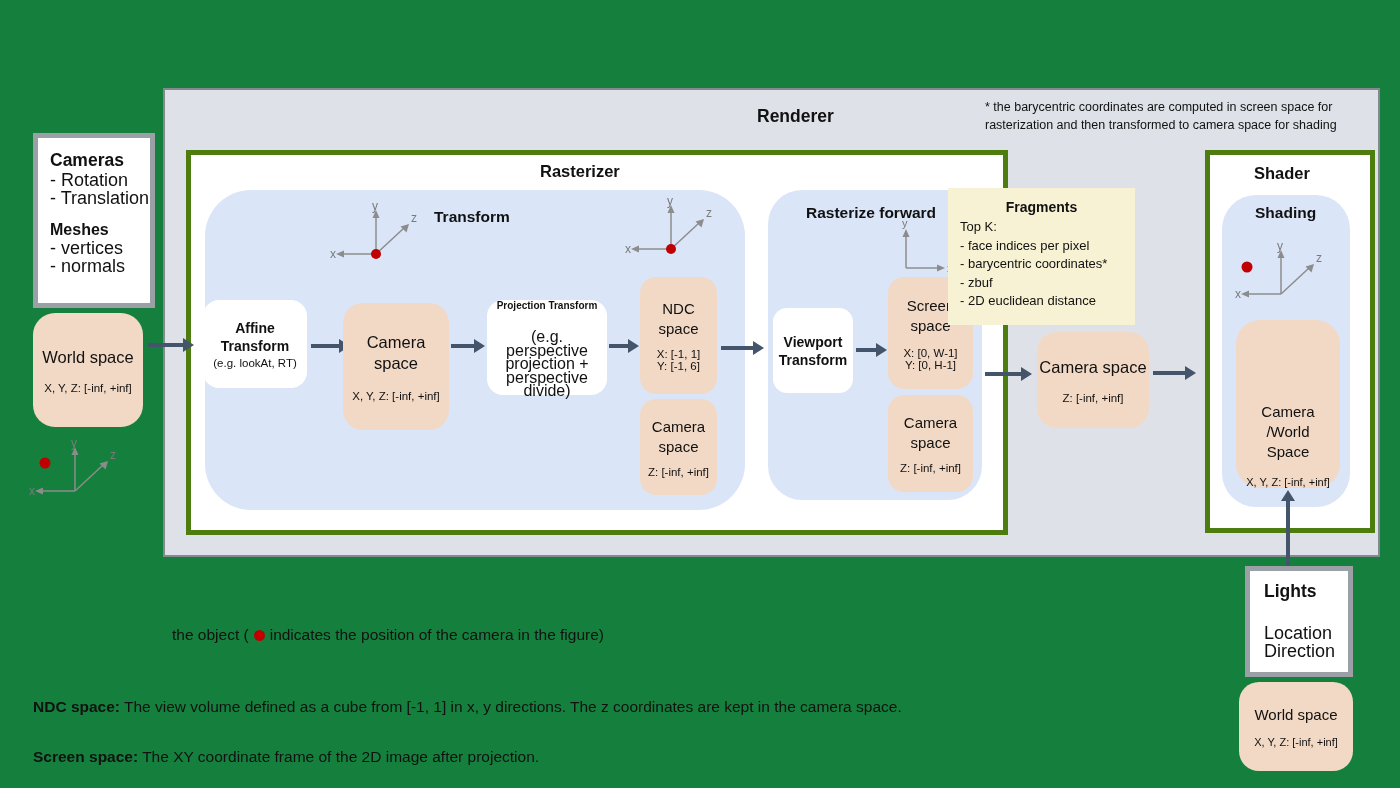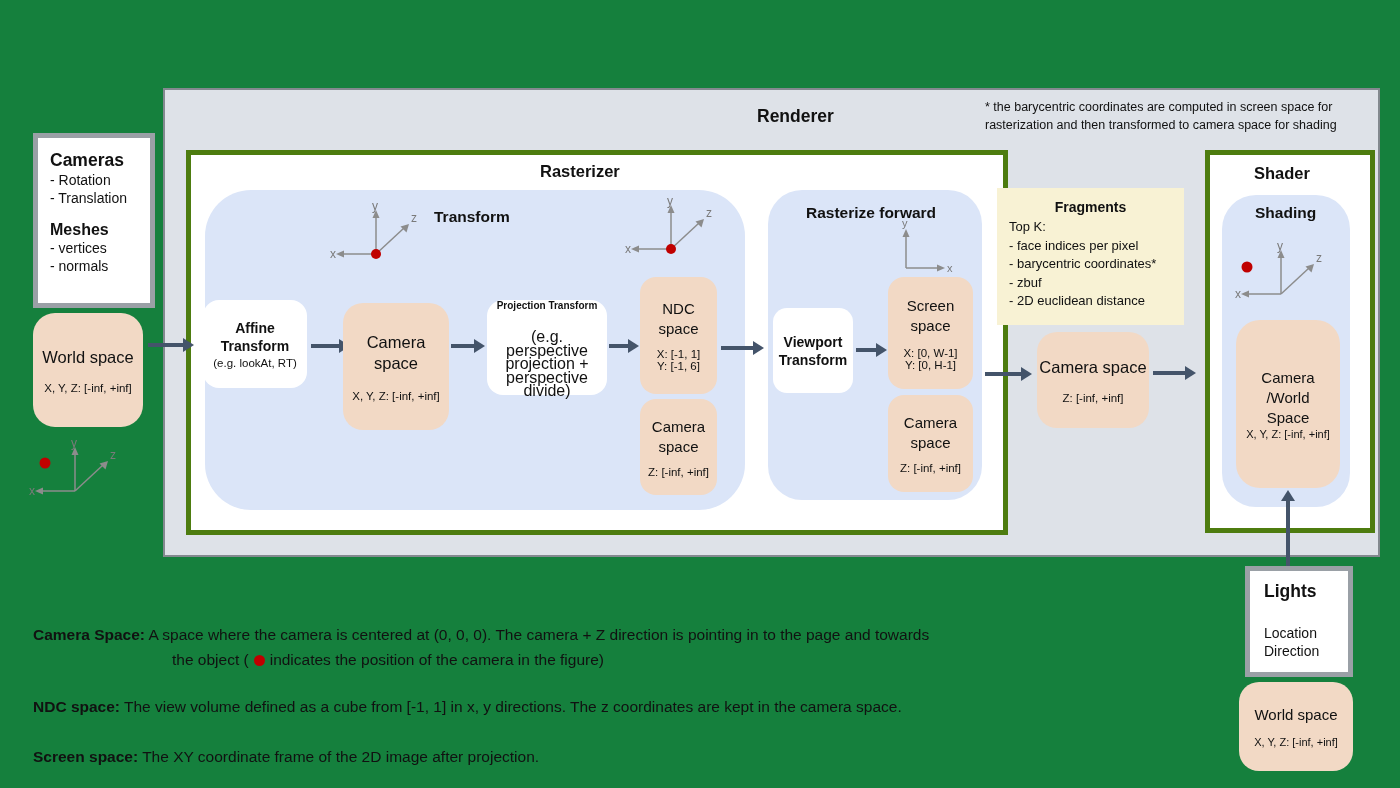--- a/index.html
+++ b/index.html
@@ -20,21 +20,21 @@
   .t-big-bold { font-weight:bold; font-size:17.5px; }
   .t-med-bold { font-weight:bold; font-size:15.5px; }
   .t-sm-bold  { font-weight:bold; font-size:14px; }
   .space-title { font-size:16.5px; line-height:21px; }
   .space-title-sm { font-size:15px; line-height:20px; }
   .range { font-size:11.5px; white-space:nowrap; }
   .range-sm { font-size:11px; white-space:nowrap; }
   .note { font-size:12.5px; line-height:17.5px; }
   .def { font-size:15.5px; line-height:20px; }
   .def b { font-weight:bold; }
-  .list-txt { font-size:14px; line-height:18px; }
+  .list-txt { font-size:18px; line-height:18px; }
 
   
   .arrow-r { position:absolute; height:3.5px; background:#44546a; }
   .arrow-r::after { content:""; position:absolute; right:-10px; top:50%; transform:translateY(-50%);
     width:0; height:0; border-left:11px solid #44546a; border-top:7px solid transparent; border-bottom:7px solid transparent; }
   .arrow-u { position:absolute; width:3.5px; background:#44546a; }
   .arrow-u::after { content:""; position:absolute; top:-10px; left:50%; transform:translateX(-50%);
     width:0; height:0; border-bottom:11px solid #44546a; border-left:7px solid transparent; border-right:7px solid transparent; }
 
   .dot-inline { display:inline-block; width:11px; height:11px; border-radius:50%; background:#c00000; margin:0 5px; vertical-align:-1px; }
@@ -161,21 +161,21 @@
     </div>
   </div>
 
   <div class="abs tan" style="left:888px; top:395px; width:85px; height:97px; border-radius:16px; gap:9px;">
     <div class="space-title-sm" style="width:62px;">Camera space</div>
     <div class="range">Z: [-inf, +inf]</div>
   </div>
 
   <div class="arrow-r" style="left:985px; top:372px; width:37px;"></div>
 
-  <div class="abs yellow" style="left:997px; top:188px; width:187px; height:137px;">
+  <div class="abs yellow" style="left:948px; top:188px; width:187px; height:137px;">
     <div class="t-sm-bold" style="text-align:center; margin-top:11px;">Fragments</div>
     <div style="font-size:13px; line-height:18.5px; padding:3px 0 0 12px;">
       <div>Top K:</div>
       <div>- face indices per pixel</div>
       <div>- barycentric coordinates*</div>
       <div>- zbuf</div>
       <div>- 2D euclidean distance</div>
     </div>
   </div>
 
@@ -204,21 +204,21 @@
         <polygon points="10,54 18,50.5 18,57.5"></polygon>
     </g>
     <circle cx="16" cy="27" r="5.5" fill="#c00000"></circle>
     <g fill="#7a7a7a" font-size="12">
       <text x="46" y="10">y</text>
       <text x="85" y="22">z</text>
       <text x="4" y="58">x</text>
     </g>
   </svg>
 
-  <div class="abs tan" style="left:1236px; top:320px; width:104px; height:168px; border-radius:24px; ">
+  <div class="abs tan" style="left:1236px; top:320px; width:104px; height:168px; border-radius:24px; gap:14px;justify-content:flex-end;">
     <div class="space-title-sm" style="width:62px;">Camera /World Space</div>
     <div class="range-sm">X, Y, Z: [-inf, +inf]</div>
   </div>
 
   <div class="arrow-u" style="left:1286px; top:500px; height:66px;"></div>
 
   <div class="abs white-panel" style="left:33px; top:133px; width:112px; height:165px; border-color:#9aa0a6;">
     <div style="padding:12px 0 0 12px;">
       <div class="t-big-bold">Cameras</div>
       <div class="list-txt">- Rotation</div>
@@ -263,24 +263,20 @@
     </div>
   </div>
 
   <div class="abs tan" style="left:1239px; top:682px; width:114px; height:89px; border-radius:20px; gap:11px;">
     <div class="space-title-sm">World space</div>
     <div class="range-sm">X, Y, Z: [-inf, +inf]</div>
   </div>
 
 
   <div class="abs def" style="left:33px; top:622px; width:1110px; line-height:25px;">
-    <div>
-      <b>Camera Space:</b>
-      <span>A space where the camera is centered at (0, 0, 0). The camera + Z direction is pointing in to the page and towards</span>
-    </div>
     <div style="padding-left:139px;">
       <span>the object (</span><span class="dot-inline"></span><span>indicates the position of the camera in the figure)</span>
     </div>
   </div>
 
   <div class="abs def" style="left:33px; top:697px; width:1110px;">
     <b>NDC space:</b>
     <span>The view volume defined as a cube from [-1, 1] in x, y directions. The z coordinates are kept in the camera space.</span>
   </div>
 

